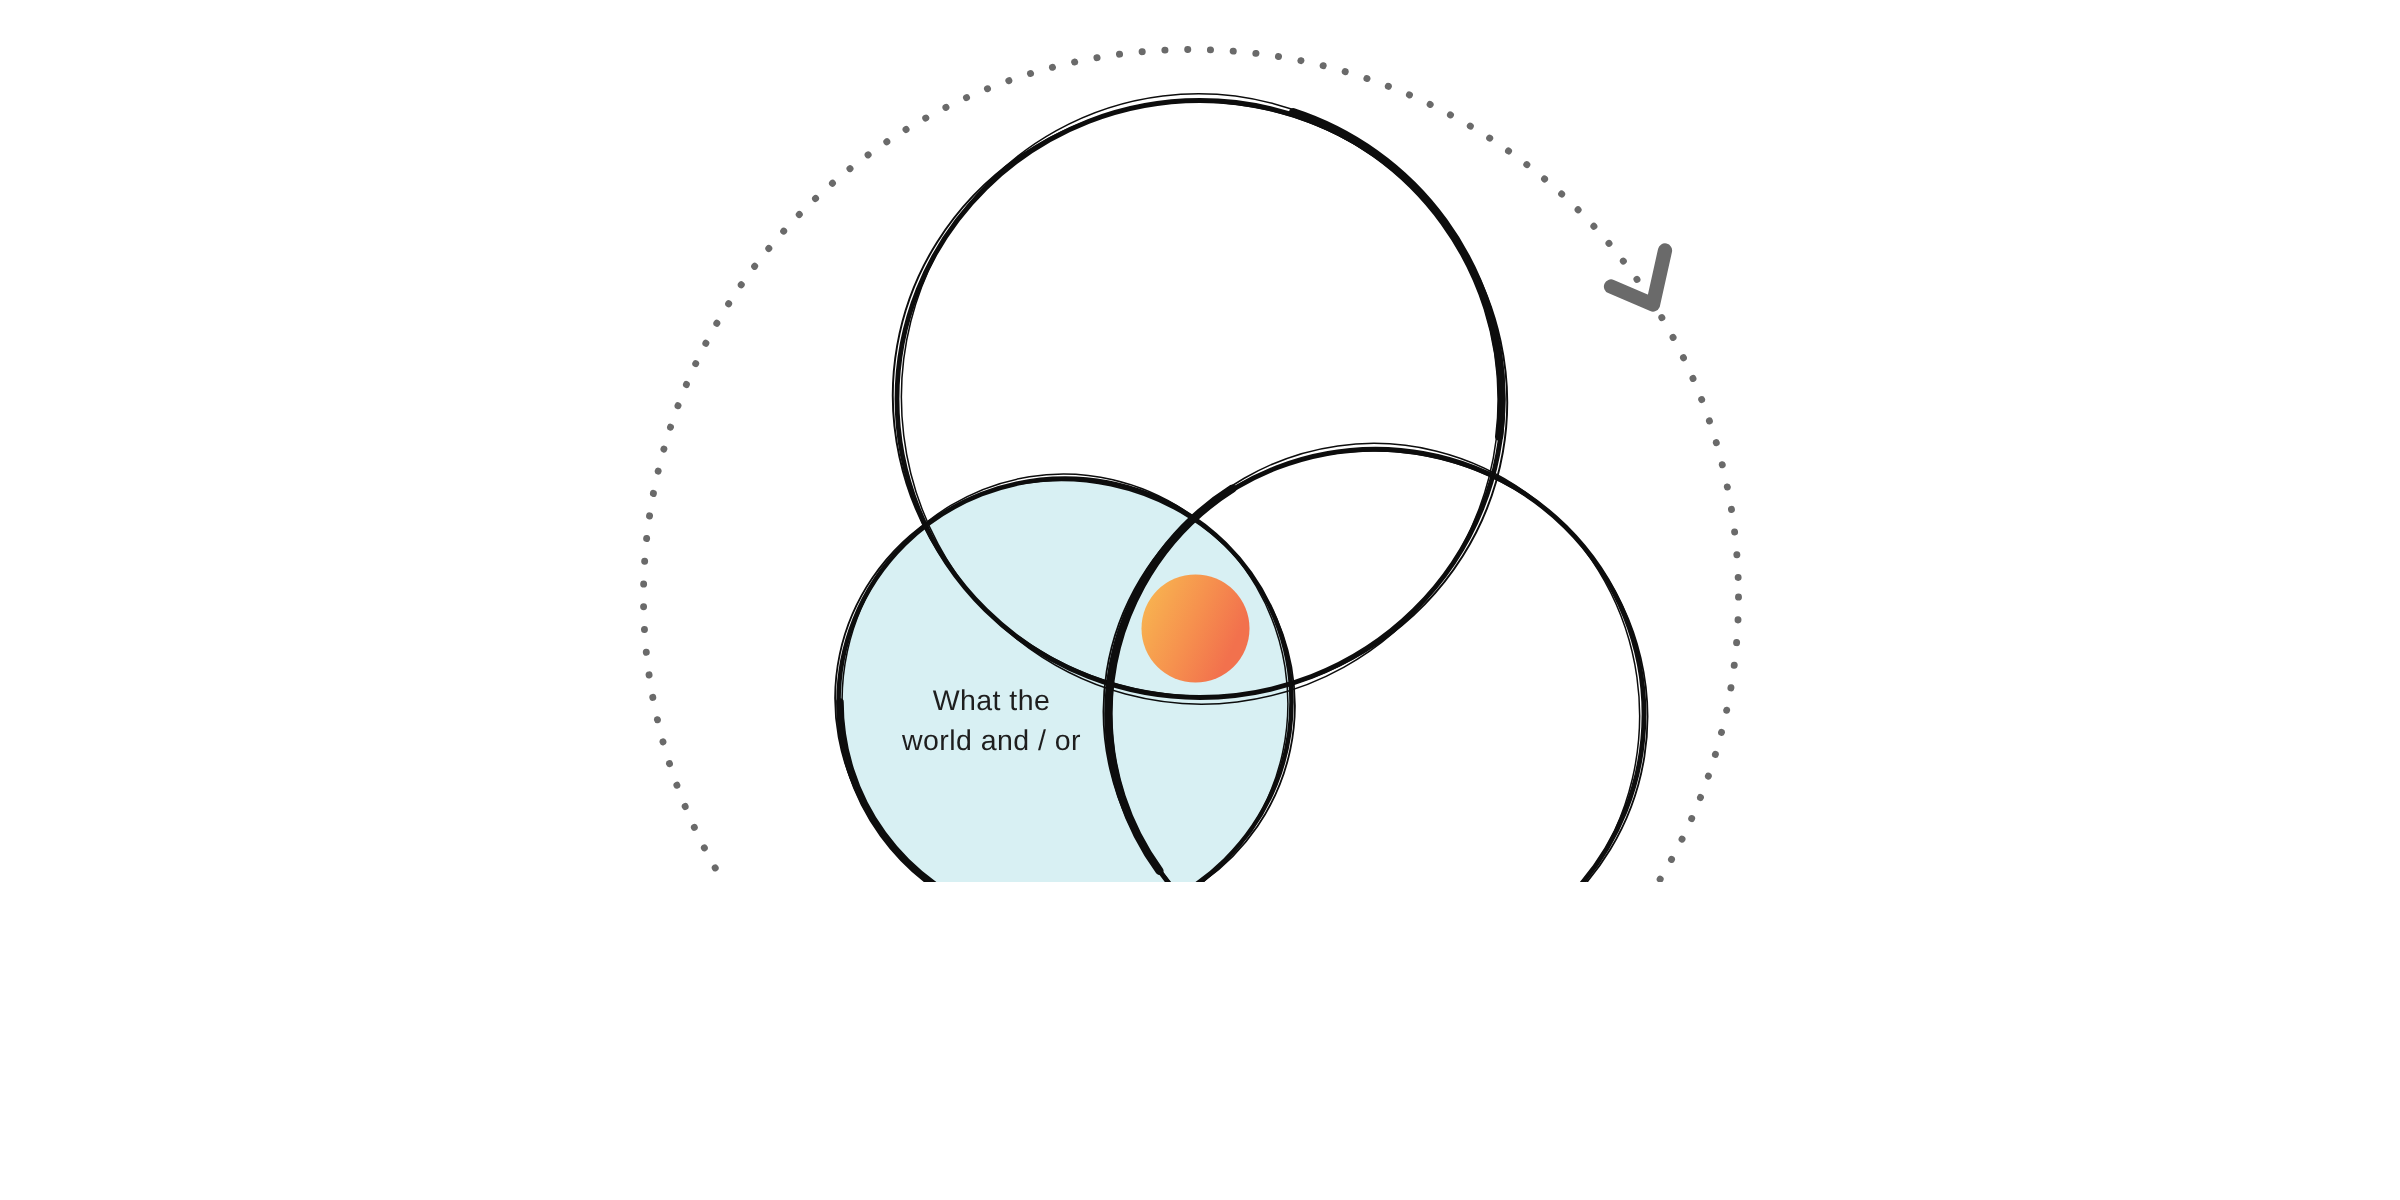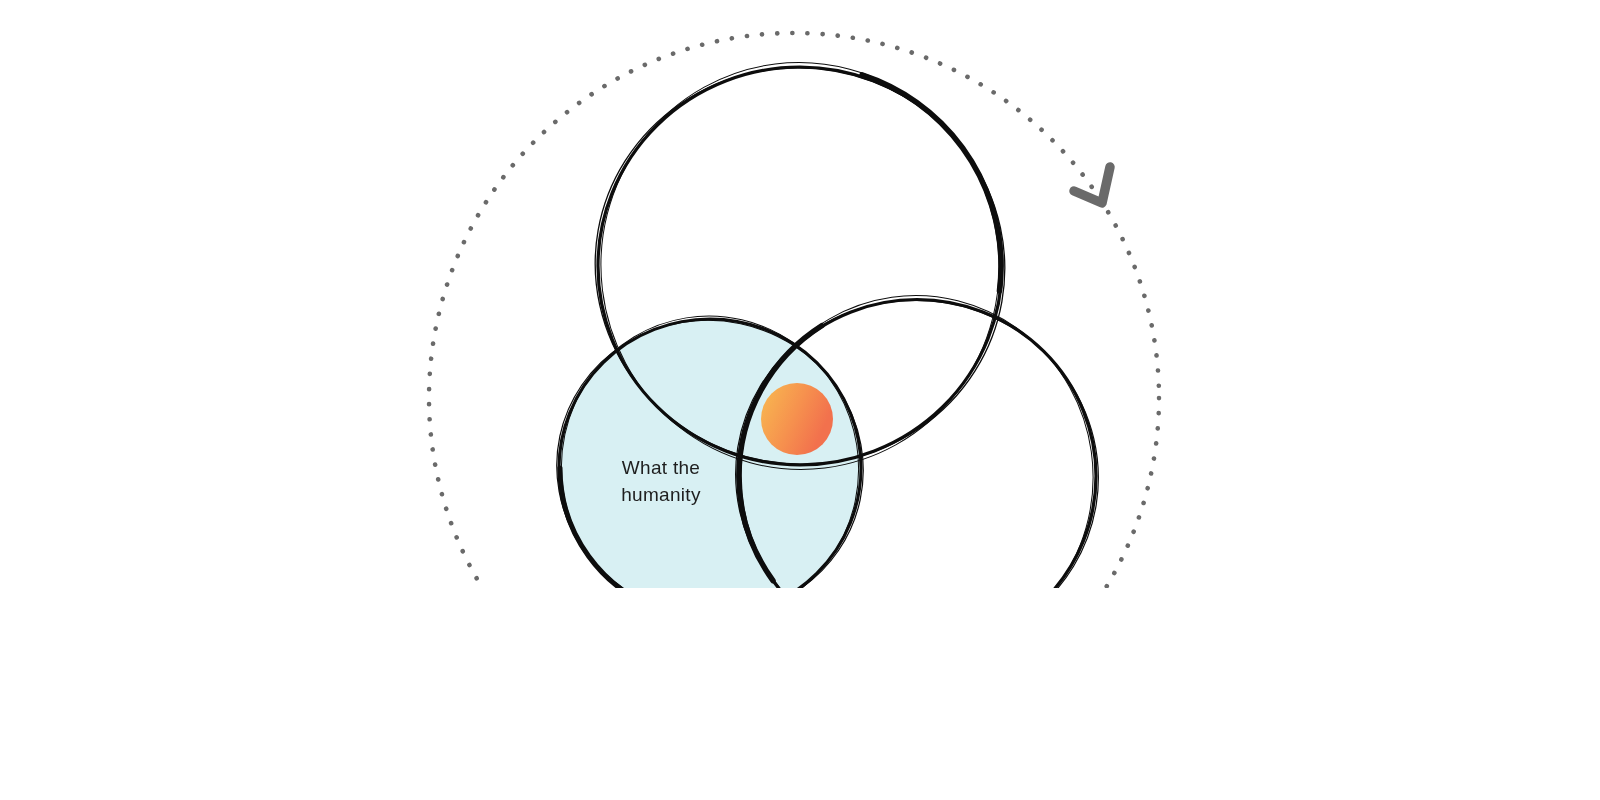--- a/index.html
+++ b/index.html
@@ -78,16 +78,16 @@
       <ellipse cx="917" cy="476" rx="181.5" ry="175.5" fill="none" stroke-width="1.2" transform="rotate(9 917 476)" stroke="#0d0d0d"></ellipse>
       <ellipse cx="917" cy="476" rx="176" ry="180.5" fill="none" stroke-width="1" transform="rotate(-8 917 476)" stroke="#0d0d0d"></ellipse>
       <circle cx="917" cy="476" r="178" fill="none" stroke-width="5.5" pathLength="100" stroke-dasharray="26 74" stroke-dashoffset="60" stroke-linecap="round" stroke="#0d0d0d"></circle>
     </g>
 
     <circle cx="797" cy="419" r="36" fill="url(#dotGrad)"></circle>
   </svg>
 
   <div class="venn-label">
     <span>What the</span>
-    <span>humanity</span>
+    <span>world and / or</span>
   </div>
 
 </div>
 
 </body></html>

